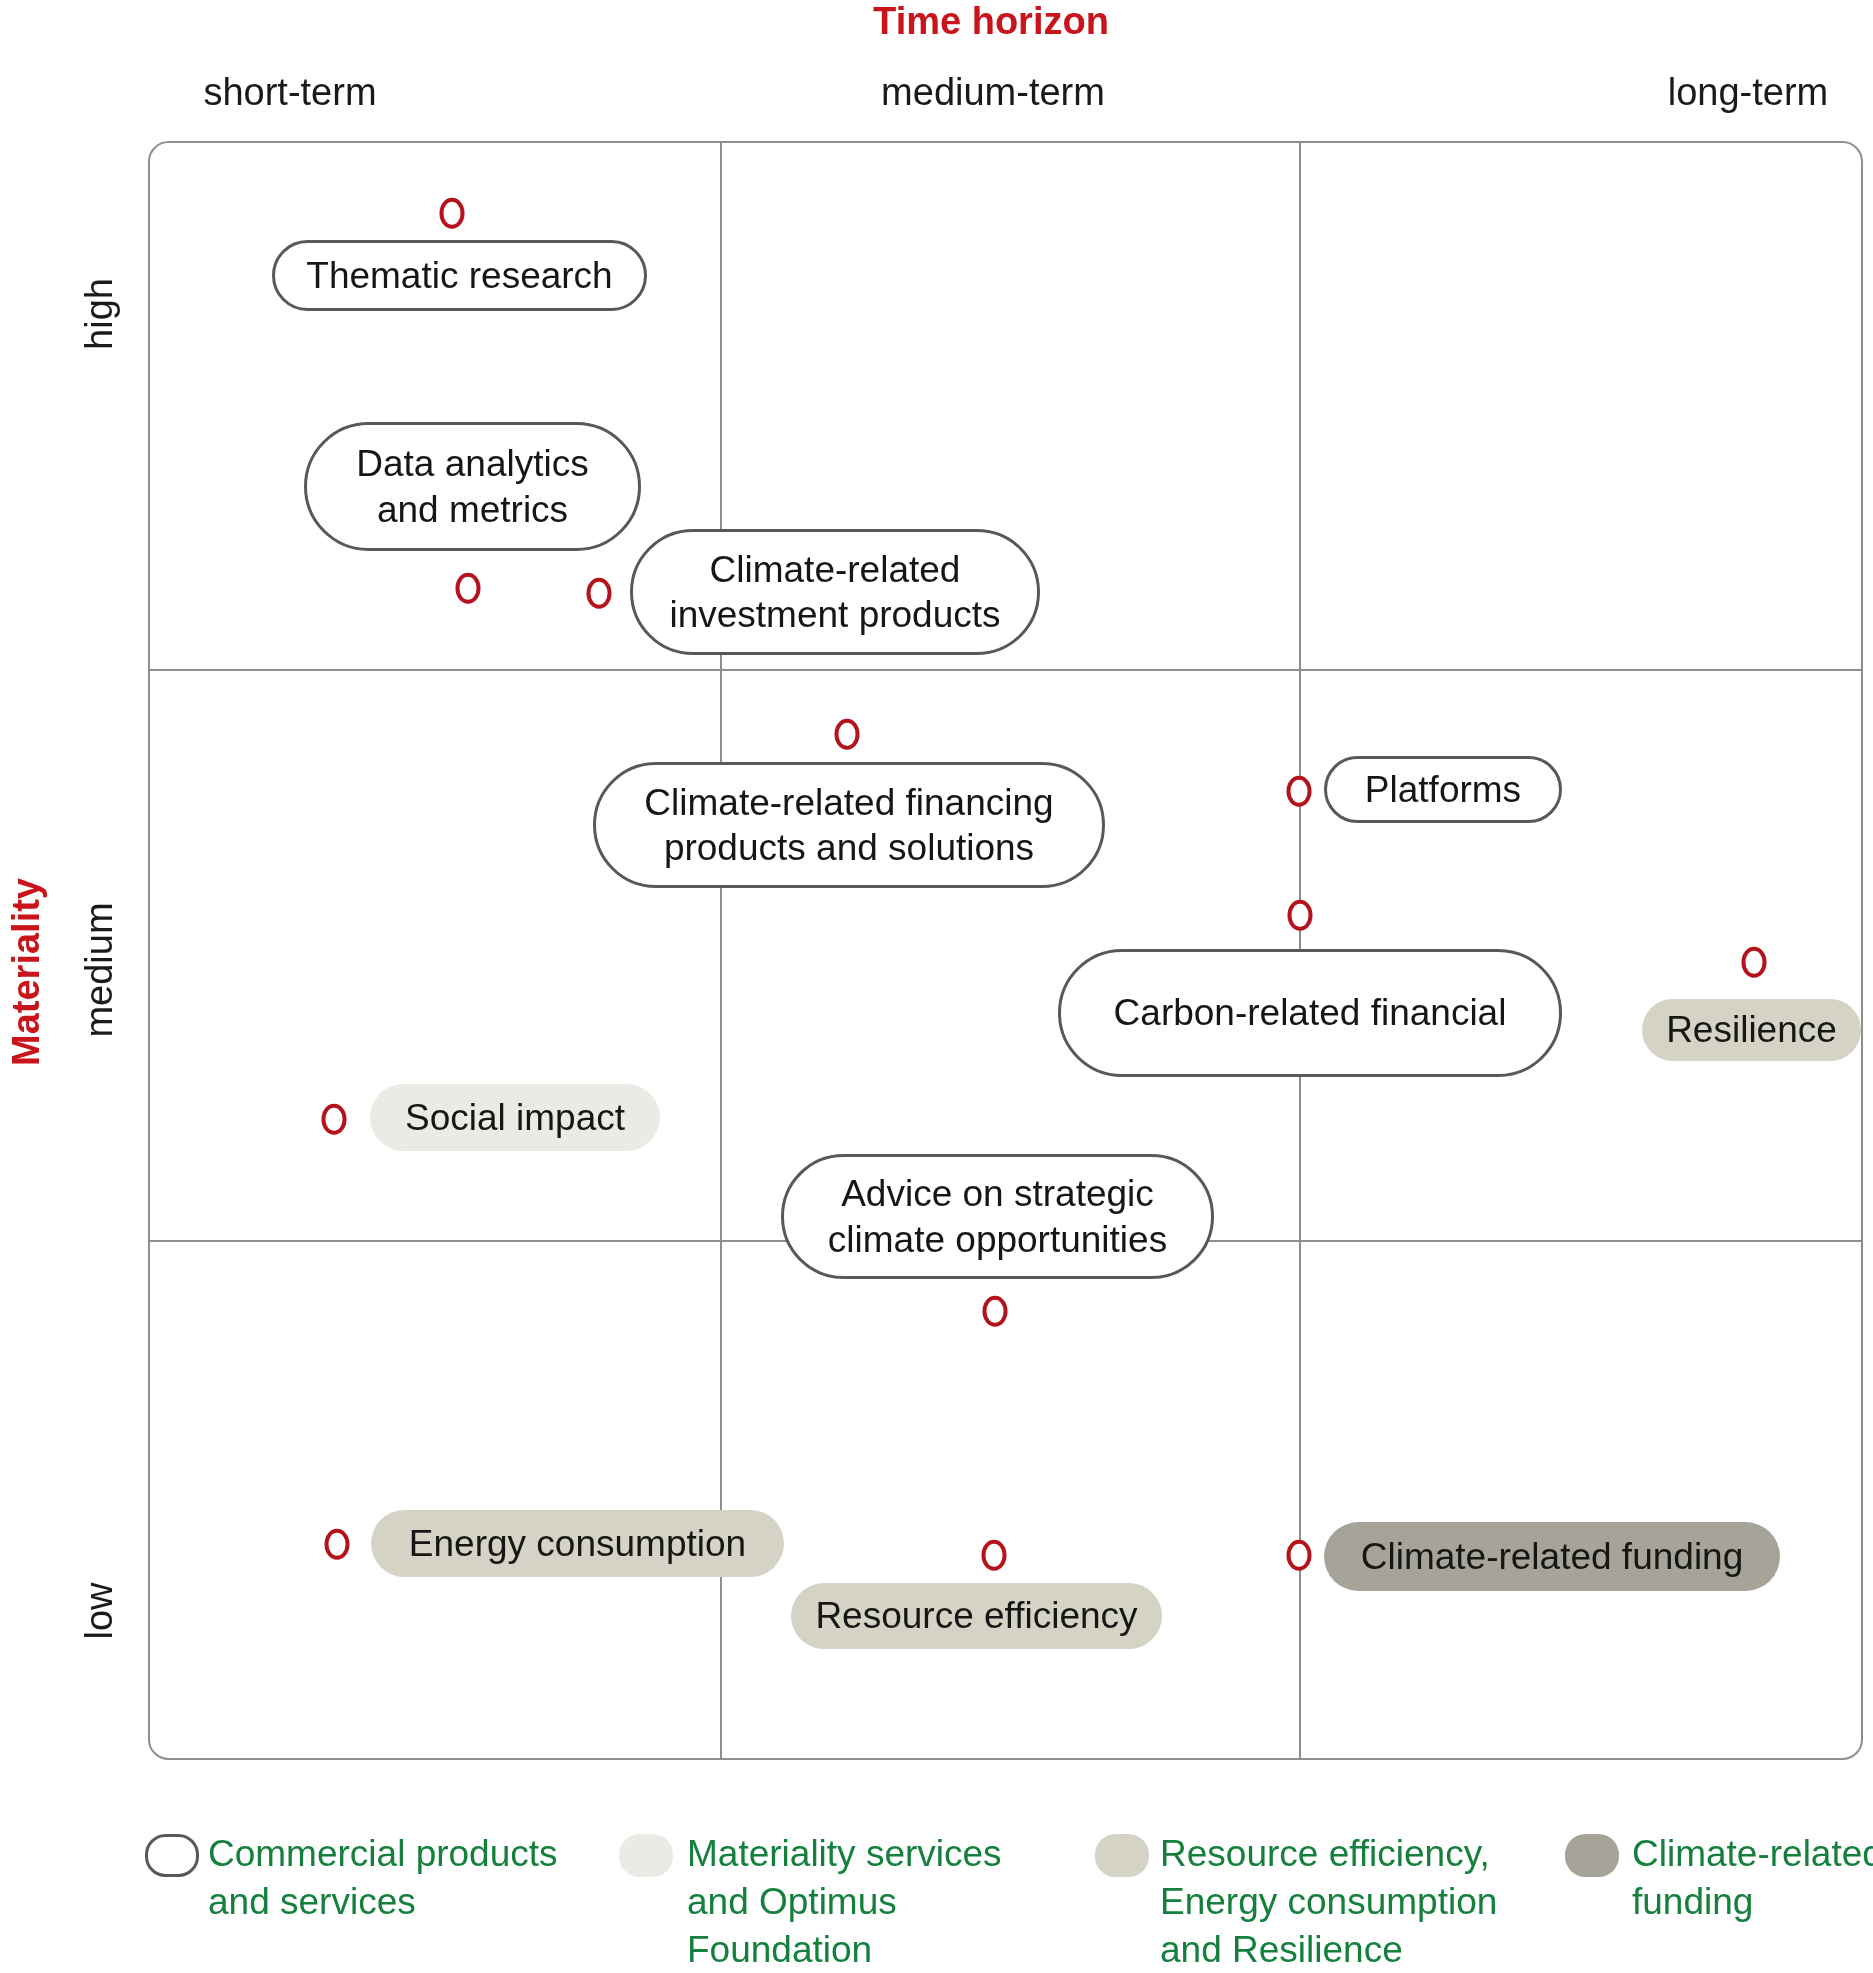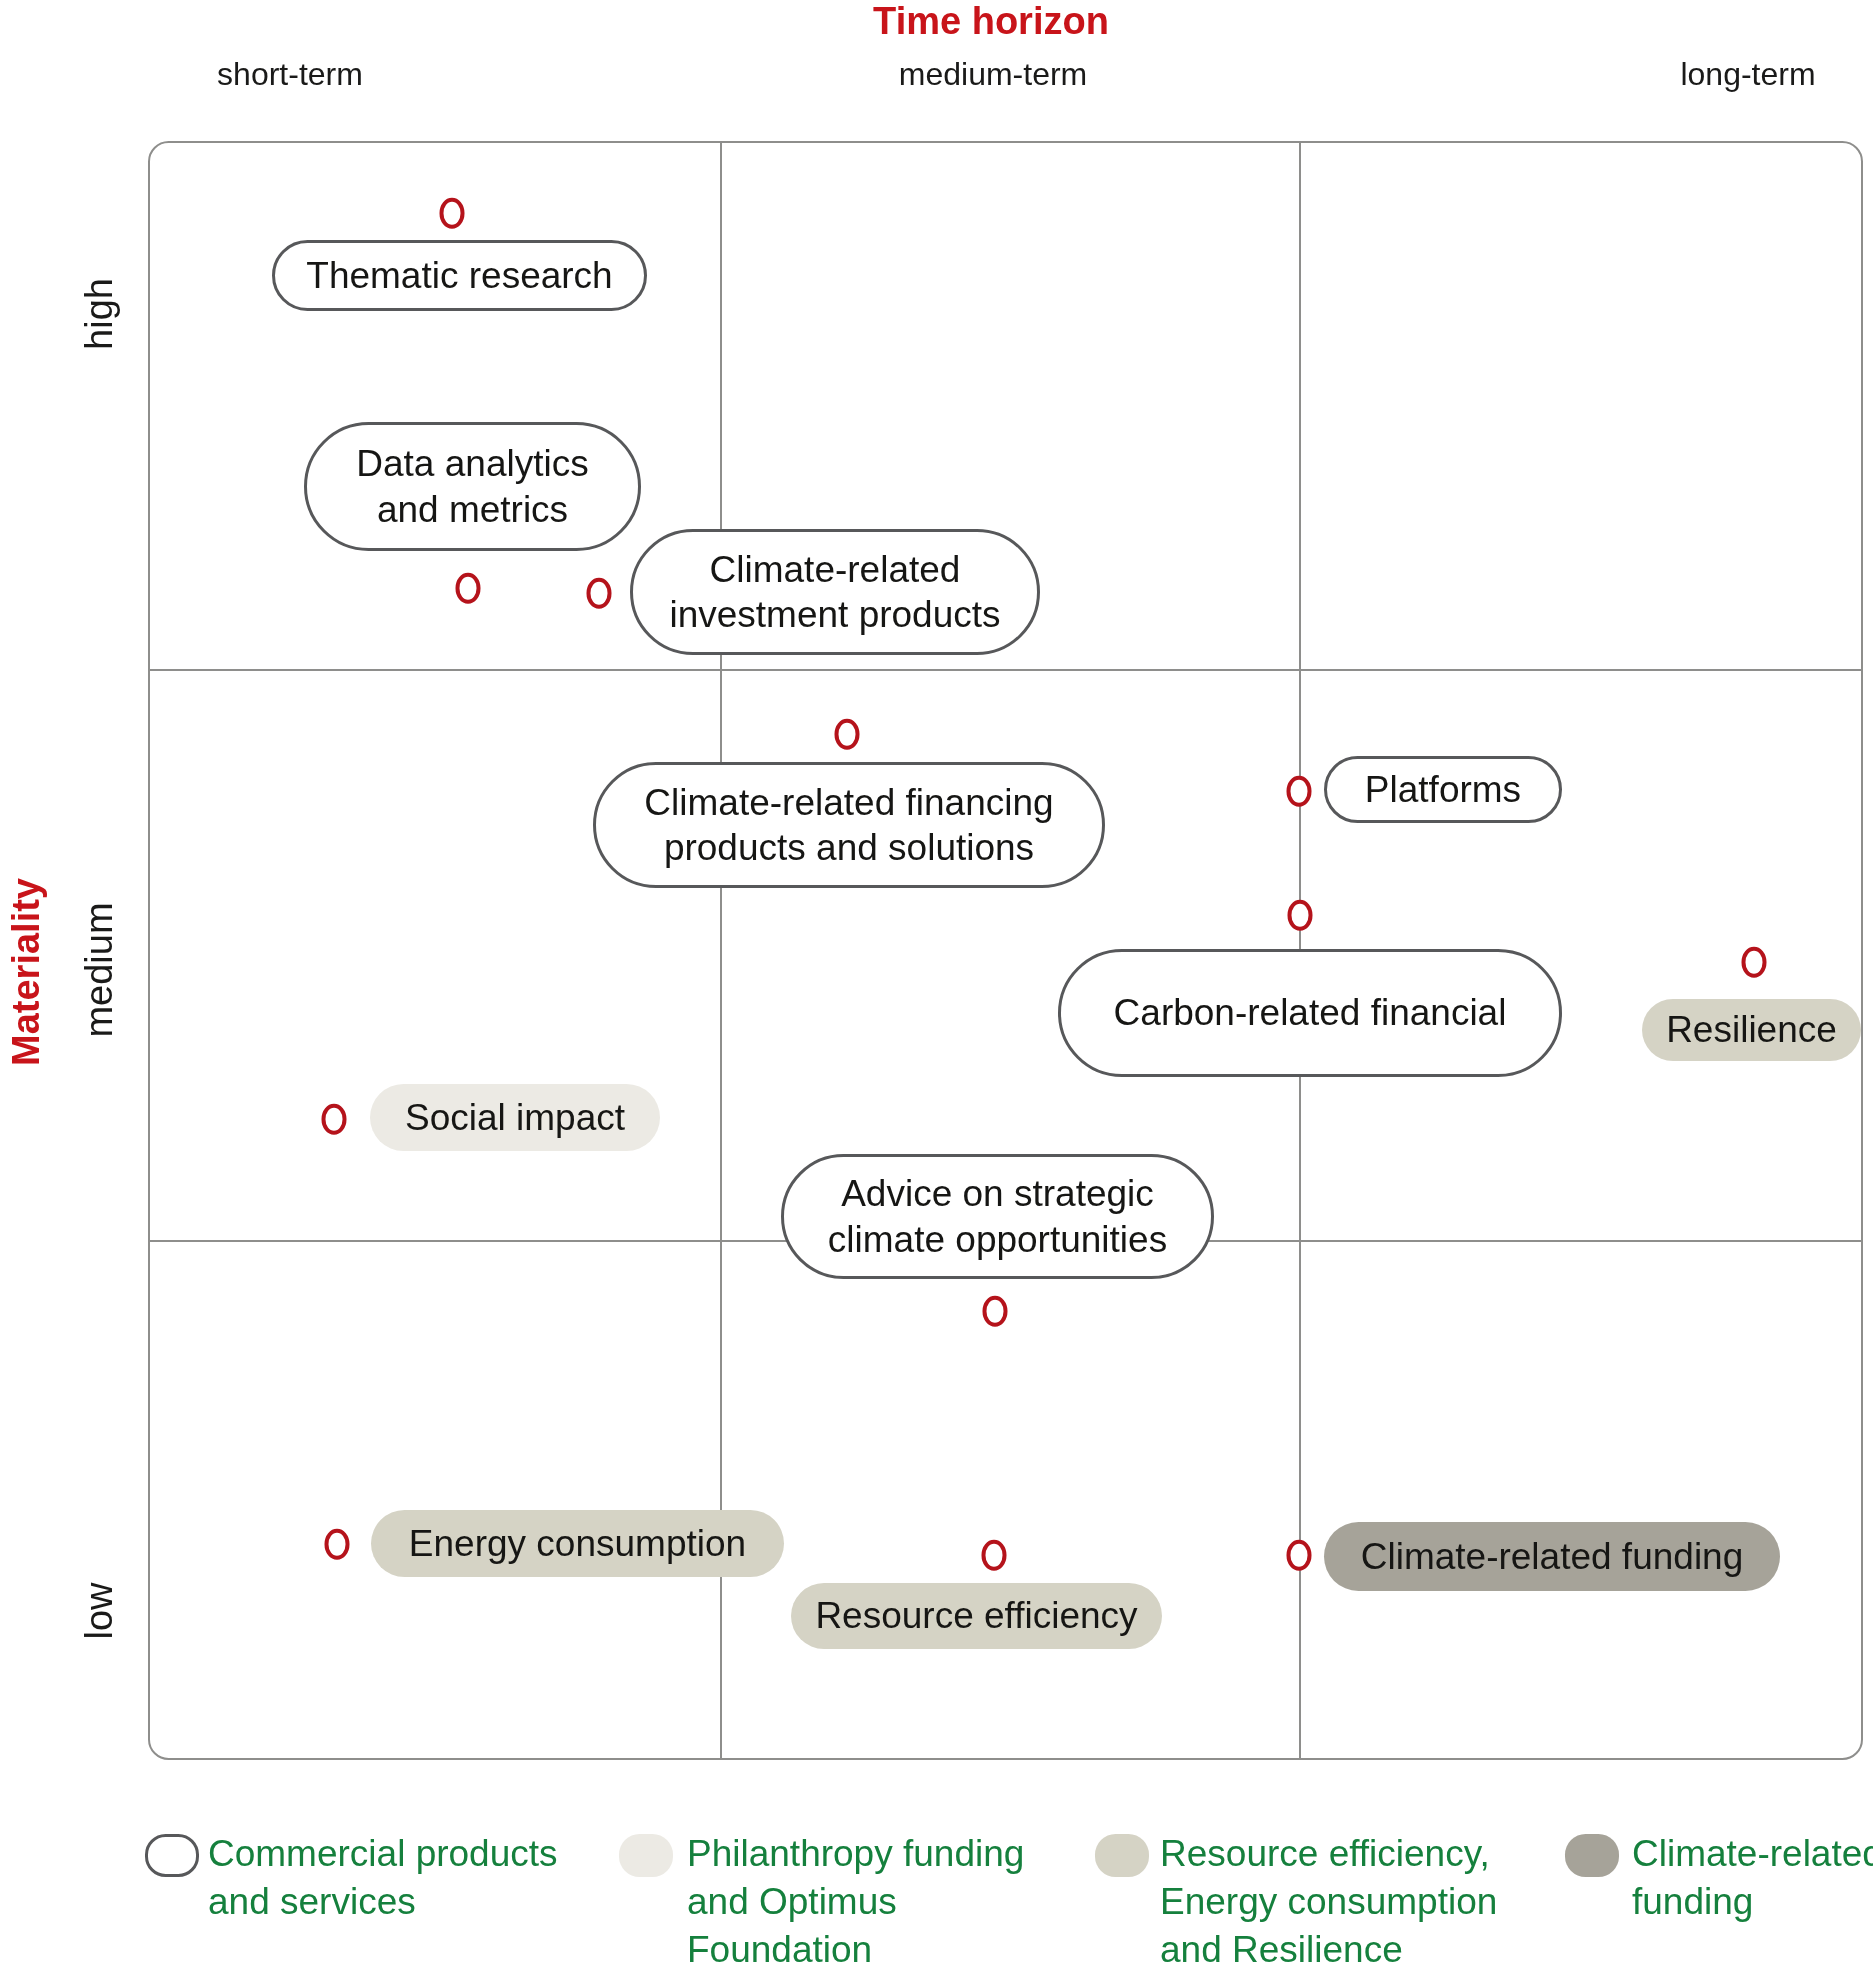--- a/index.html
+++ b/index.html
@@ -18,24 +18,24 @@
     font-weight:bold;
     color:var(--red-title,#c8141a);
     white-space:nowrap;
   }
   #chart-title{left:991px;top:0px;transform:translateX(-50%);}
   #y-axis-title{
     left:26px;top:972px;
     transform:translate(-50%,-50%) rotate(-90deg);
   }
   .col-label{
-    font-size:32px;
+    font-size:38px;
     color:#1a1a19;
     white-space:nowrap;
-    top:56px;
+    top:71px;
     transform:translateX(-50%);
   }
   .row-label{
     font-size:38px;
     color:#1a1a19;
     white-space:nowrap;
     transform:translate(-50%,-50%) rotate(-90deg);
   }
   #grid-box{
     left:148px;top:141px;width:1715px;height:1619px;
@@ -176,21 +176,21 @@
       <div class="marker" style="left: 1299px; top: 1555px;"></div>
     </div>
   <div id="legend">
       <div class="legend-swatch commercial" style="left: 145px; top: 1834px;"></div>
       <div class="legend-text" style="left: 208px; top: 1830px;">
         <div class="legend-line">Commercial products</div>
         <div class="legend-line">and services</div>
       </div>
       <div class="legend-swatch philanthropy" style="left: 619px; top: 1834px;"></div>
       <div class="legend-text" style="left: 687px; top: 1830px;">
-        <div class="legend-line">Philanthropy funding</div>
+        <div class="legend-line">Materiality services</div>
         <div class="legend-line">and Optimus</div>
         <div class="legend-line">Foundation</div>
       </div>
       <div class="legend-swatch resource" style="left: 1095px; top: 1834px;"></div>
       <div class="legend-text" style="left: 1160px; top: 1830px;">
         <div class="legend-line">Resource efficiency,</div>
         <div class="legend-line">Energy consumption</div>
         <div class="legend-line">and Resilience</div>
       </div>
       <div class="legend-swatch funding" style="left: 1565px; top: 1834px;"></div>

